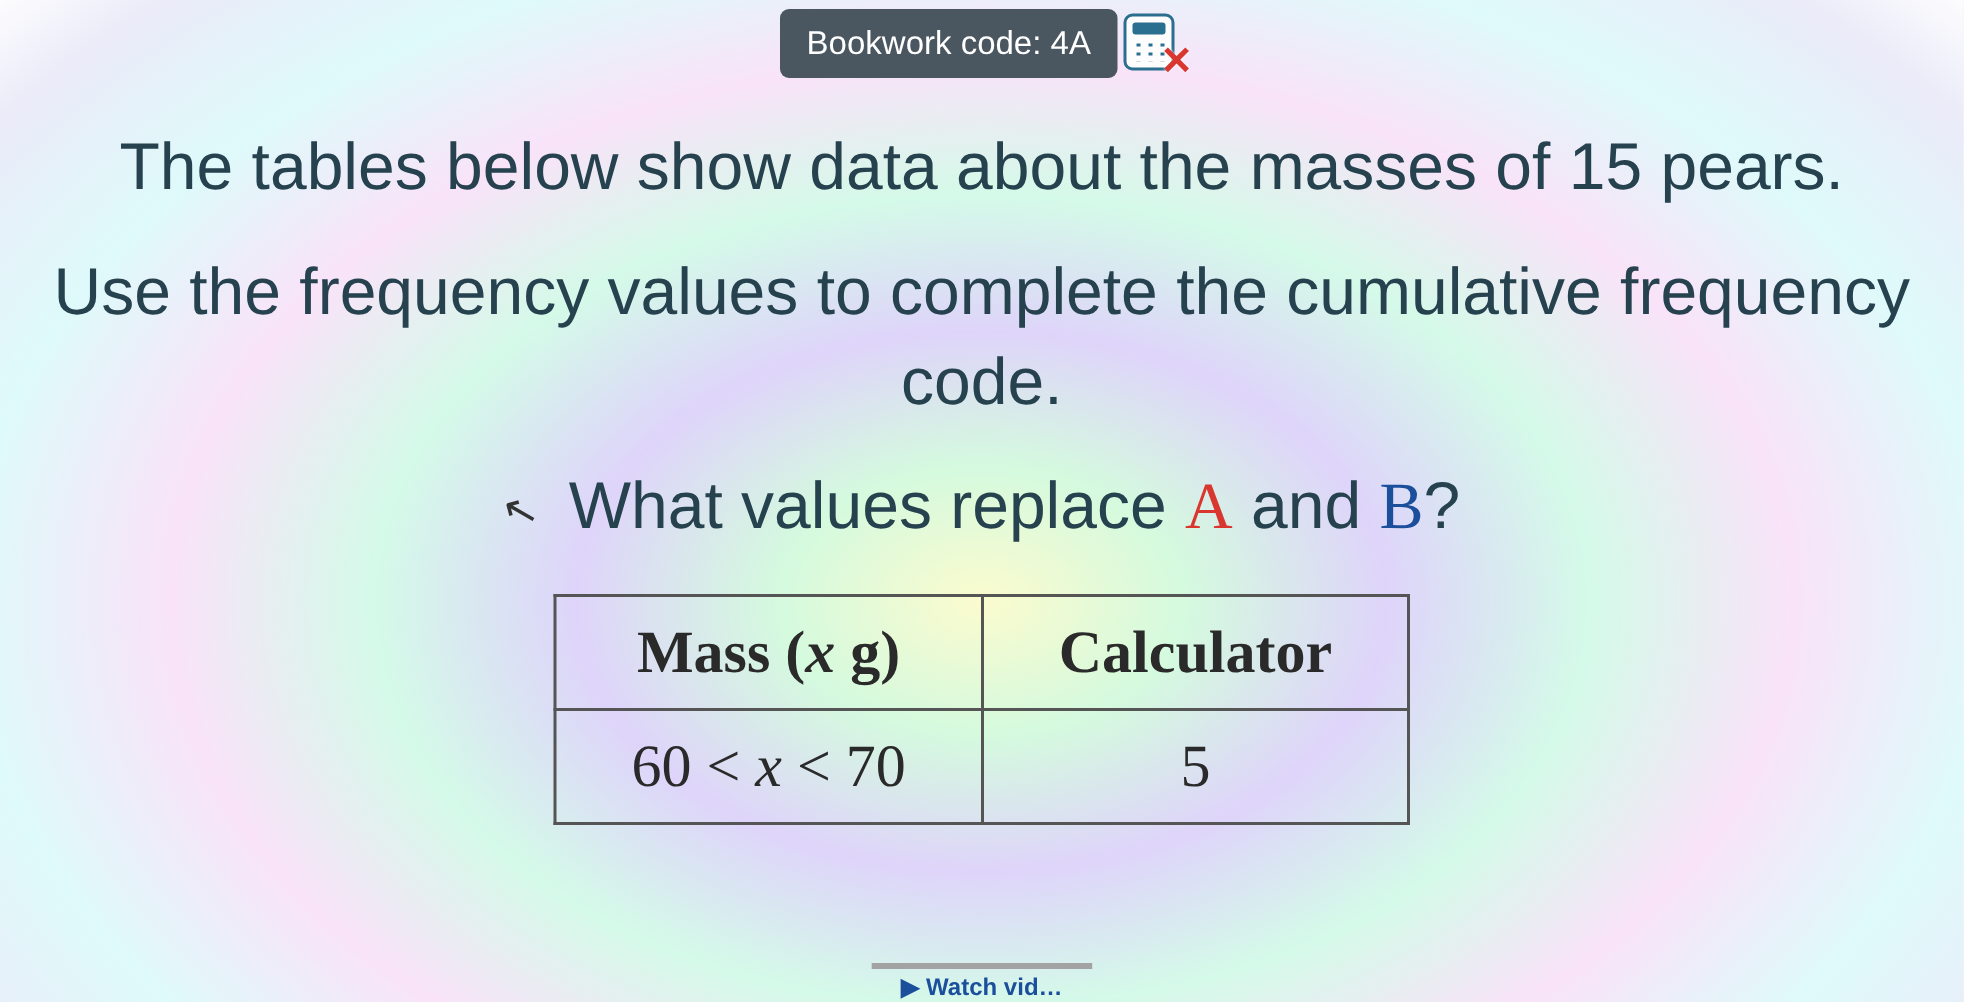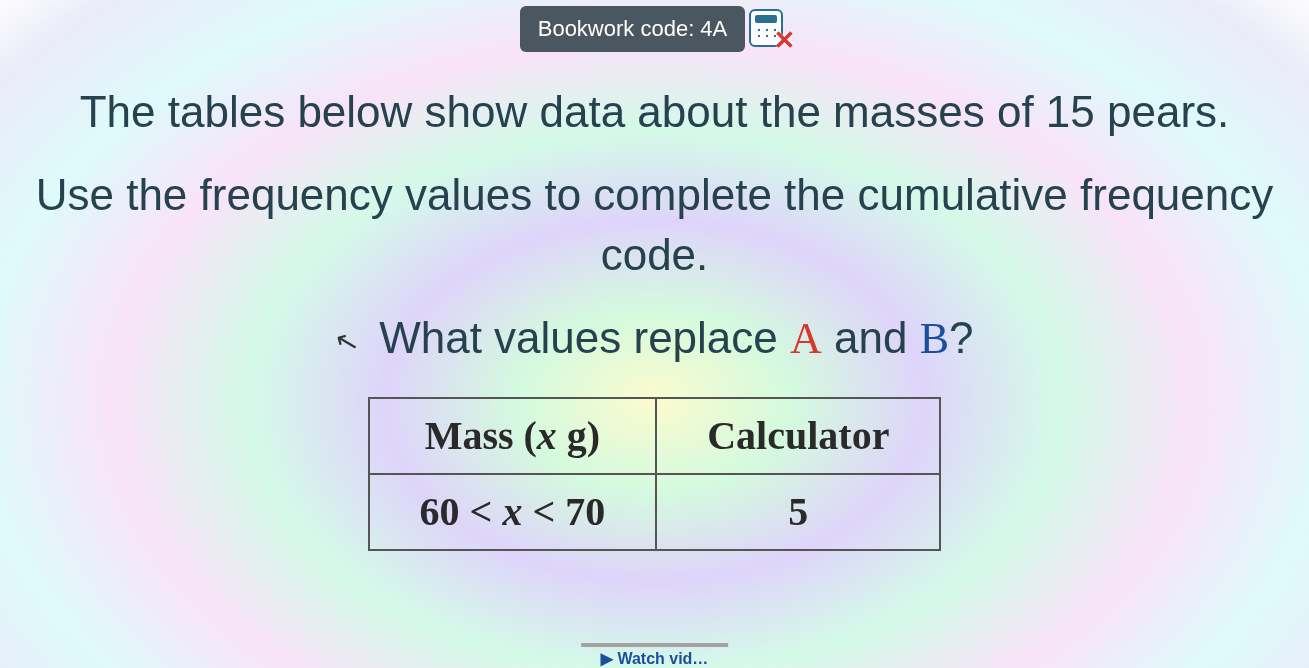--- a/index.html
+++ b/index.html
@@ -131,21 +131,21 @@
     .freq-table {
       margin: 28px auto 0;
       border-collapse: collapse;
       font-family: Georgia, 'Times New Roman', serif;
       color: #2a2a2a;
     }
     .freq-table th, .freq-table td {
       border: 2px solid #555;
       padding: 10px 50px;
       font-size: 40px;
-      font-weight: 700;
+      font-weight: 400;
       text-align: center;
     }
     .freq-table th {
       font-weight: 700;
     }
     .math-var {
       font-style: italic;
     }
     .watch-tail {
       position: absolute;

